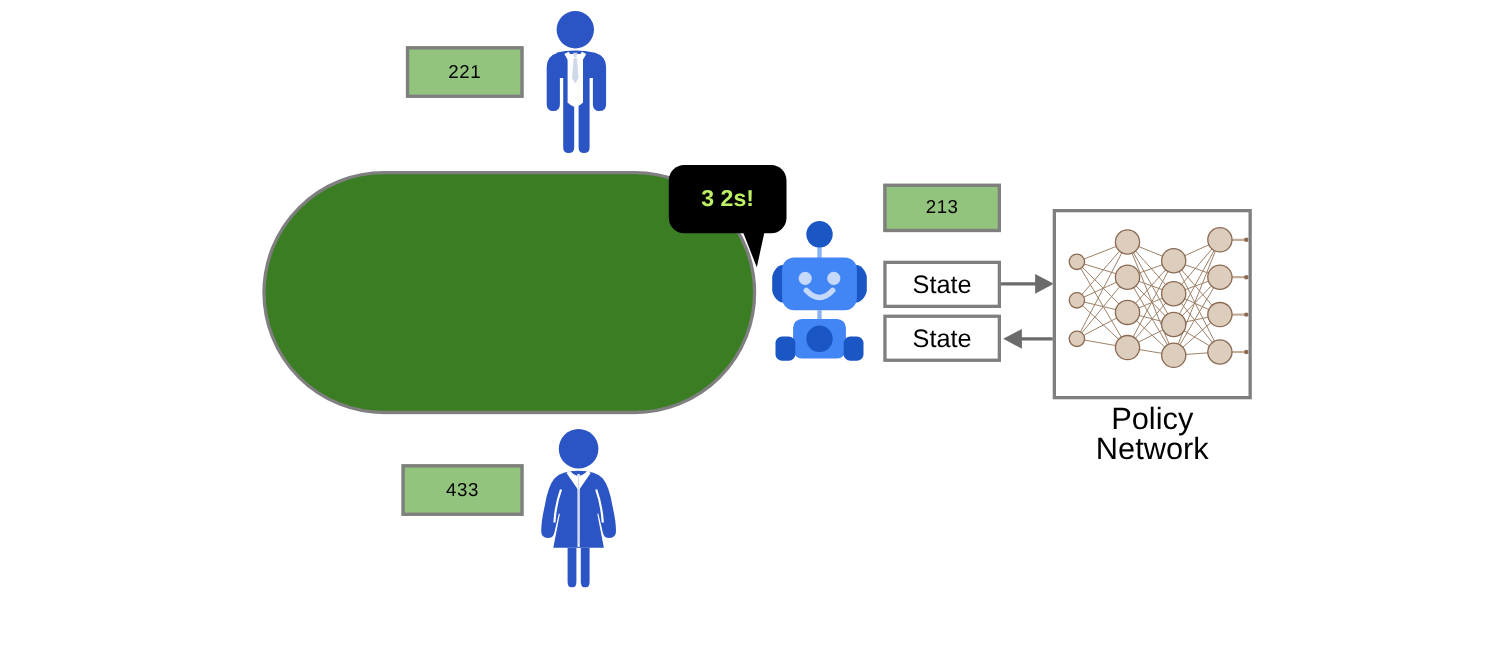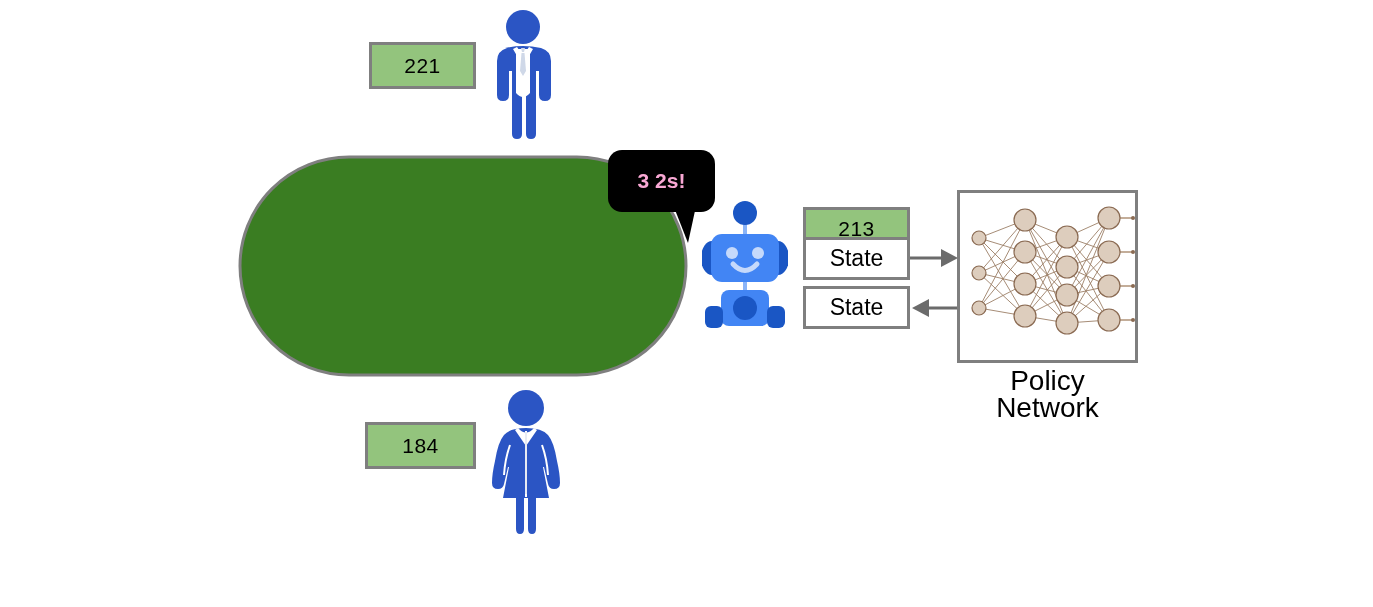--- a/index.html
+++ b/index.html
@@ -25,21 +25,21 @@
 
   
   .chip {
     background: #93c47d;
     border: 3px solid #7f7f7f;
     box-sizing: border-box;
     display: flex;
     align-items: center;
     justify-content: center;
     color: #000000;
-    font-size: 21px;
+    font-size: 17px;
     letter-spacing: 0.5px;
   }
 
   
   .iobox {
     background: #ffffff;
     border: 3px solid #7f7f7f;
     box-sizing: border-box;
     display: flex;
     align-items: center;
@@ -48,21 +48,21 @@
     font-size: 23px;
   }
 
   
   .bubble {
     background: #000000;
     border-radius: 14px;
     display: flex;
     align-items: center;
     justify-content: center;
-    color: #f9a8d4;
+    color: #bef264;
     font-size: 21px;
     font-weight: bold;
   }
 
   
   .nn-frame {
     background: #ffffff;
     border: 3px solid #7f7f7f;
     box-sizing: border-box;
   }
@@ -93,21 +93,21 @@
       <path d="M18 40 q18 -4 36 0 q10 3 10 13 v34 q0 6 -6 6 q-6 0 -6 -6 v-24 h-3 v63 q0 5 -5 5 q-5 0 -5 -5 v-38 h-4 v38 q0 5 -5 5 q-5 0 -5 -5 v-63 h-3 v24 q0 6 -6 6 q-6 0 -6 -6 v-34 q0 -10 10 -13 z"></path>
     </g>
 
     <path d="M30 39 q6 10 12 0 l4 2 -7 12 h-6 l-7 -12 z" fill="#ffffff"></path>
     <path d="M29 41 h14 v44 q-7 8 -14 0 z" fill="#ffffff"></path>
     <path d="M34 40 h4 l-1 4 h-2 z" fill="#cfd8e8"></path>
     <path d="M34.5 45 h3 l1.5 18 -3 5 -3 -5 z" fill="#cfd8e8"></path>
   </svg>
 
   <div class="chip abs" style="left:365px; top:422px; width:111px; height:47px;">
-    <span>184</span>
+    <span>433</span>
   </div>
 
   <svg class="abs" style="left:485px; top:388px; width:82px; height:146px;" viewBox="0 0 82 146">
     <g fill="#2b55c4">
       <circle cx="41" cy="20" r="18"></circle>
 
       <path d="M41 40 q16 0 22 7 q6 7 9 26 q3 13 3 22 q0 6 -6 6 q-5 0 -6 -5 l-4 -17 l-1 0 l6 31 h-46 l6 -31 l-1 0 l-4 17 q-1 5 -6 5 q-6 0 -6 -6 q0 -9 3 -22 q3 -19 9 -26 q6 -7 22 -7 z"></path>
 
       <path d="M31 110 h8 v31 q0 5 -4 5 q-4 0 -4 -5 z"></path>
       <path d="M43 110 h8 v31 q0 5 -4 5 q-4 0 -4 -5 z"></path>
@@ -142,21 +142,21 @@
 
     <rect x="41" y="84" width="4" height="10" fill="#8ab4f8"></rect>
 
     <rect x="19" y="92" width="48" height="36" rx="8" ry="8" fill="#4285f4"></rect>
     <circle cx="43" cy="110" r="12" fill="#1a56c4"></circle>
 
     <rect x="3" y="108" width="18" height="22" rx="6" ry="6" fill="#1a56c4"></rect>
     <rect x="65" y="108" width="18" height="22" rx="6" ry="6" fill="#1a56c4"></rect>
   </svg>
 
-  <div class="chip abs" style="left:803px; top:167px; width:107px; height:44px;margin-top:40px;">
+  <div class="chip abs" style="left:803px; top:167px; width:107px; height:44px;">
     <span>213</span>
   </div>
 
   <div class="iobox abs" style="left:803px; top:237px; width:107px; height:43px;">
     <span>State</span>
   </div>
   <svg class="abs" style="left:910px; top:243px; width:50px; height:30px;" viewBox="0 0 50 30">
     <line x1="0" y1="15" x2="33" y2="15" stroke="#6b6b6b" stroke-width="3"></line>
     <path d="M31 6 L48 15 L31 24 Z" fill="#6b6b6b"></path>
   </svg>

